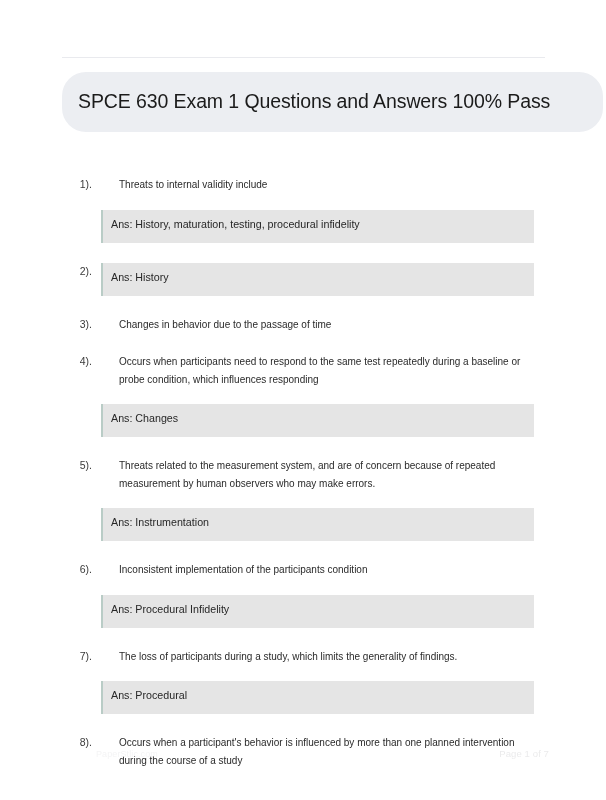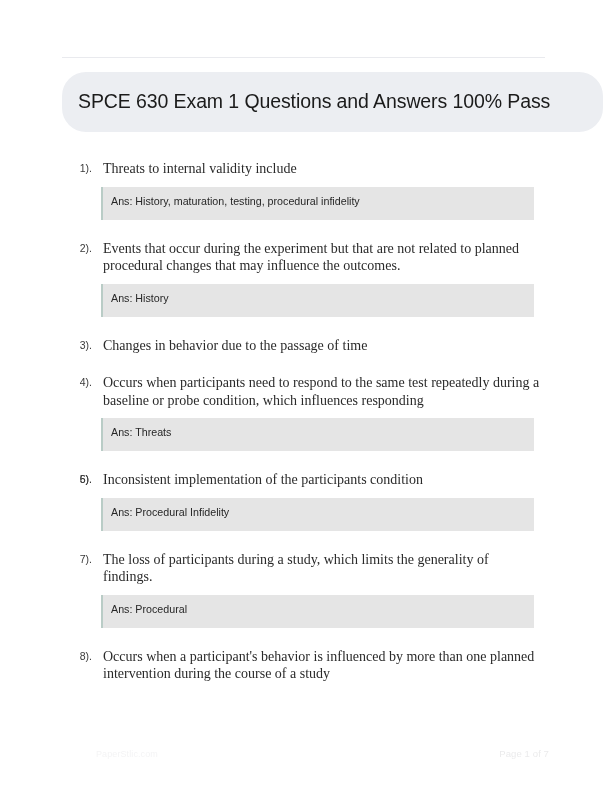--- a/index.html
+++ b/index.html
@@ -75,25 +75,24 @@
     position: absolute;
     left: 55px;
     top: 0;
     width: 37px;
     text-align: right;
     font-size: 10.5px;
     line-height: 17px;
     color: #3a3a3a;
   }
   .q-text {
-    font-size: 14px;
+    font-size: 10px;
     line-height: 17.5px;
     color: #2a2a2a;
-    margin: 0;
-    font-family: Liberation Serif, serif;
+    margin: 16px;
   }
 
   .ans-box {
     margin: 9px 0 0 101px;
     width: 433px;
     box-sizing: border-box;
     background: #e5e5e5;
     border-left: 2px solid #b9ccc6;
     padding: 6px 10px 11px 8px;
   }
@@ -149,44 +148,47 @@
           <div class="q-num">1).</div>
           <p class="q-text">Threats to internal validity include</p>
         </div>
         <div class="ans-box">
           <p class="ans-text">Ans: History, maturation, testing, procedural infidelity</p>
         </div>
       </div>
       <div class="qa-item">
         <div class="q-row">
           <div class="q-num">2).</div>
-          <p class="q-text">Events that occur during the experiment but that are not related to planned procedural changes that may influence the outcomes.</p>
         </div>
         <div class="ans-box">
           <p class="ans-text">Ans: History</p>
         </div>
       </div>
       <div class="qa-item">
         <div class="q-row">
           <div class="q-num">3).</div>
           <p class="q-text">Changes in behavior due to the passage of time</p>
         </div>
       </div>
       <div class="qa-item">
         <div class="q-row">
           <div class="q-num">4).</div>
           <p class="q-text">Occurs when participants need to respond to the same test repeatedly during a baseline or probe condition, which influences responding</p>
         </div>
         <div class="ans-box">
-          <p class="ans-text">Ans: Threats</p>
+          <p class="ans-text">Ans: Changes</p>
         </div>
       </div>
       <div class="qa-item">
         <div class="q-row">
           <div class="q-num">5).</div>
+          <p class="q-text">Threats related to the measurement system, and are of concern because of repeated measurement by human observers who may make errors.</p>
+        </div>
+        <div class="ans-box">
+          <p class="ans-text">Ans: Instrumentation</p>
         </div>
       </div>
       <div class="qa-item">
         <div class="q-row">
           <div class="q-num">6).</div>
           <p class="q-text">Inconsistent implementation of the participants condition</p>
         </div>
         <div class="ans-box">
           <p class="ans-text">Ans: Procedural Infidelity</p>
         </div>

